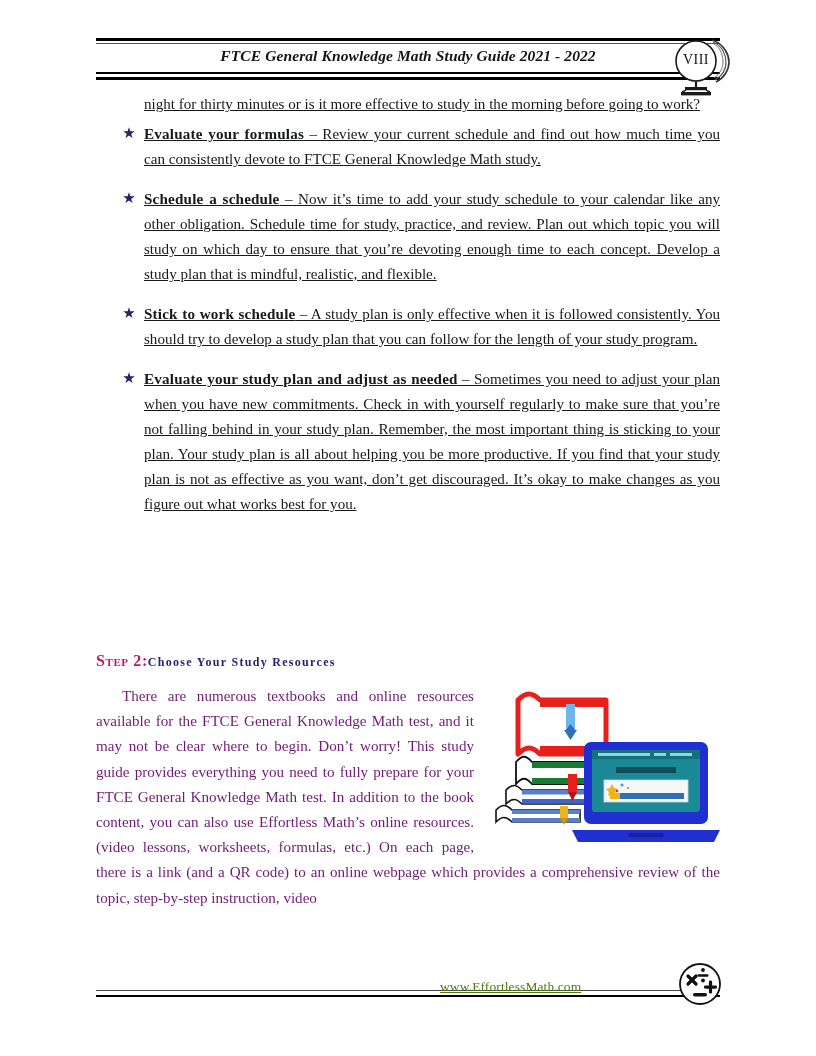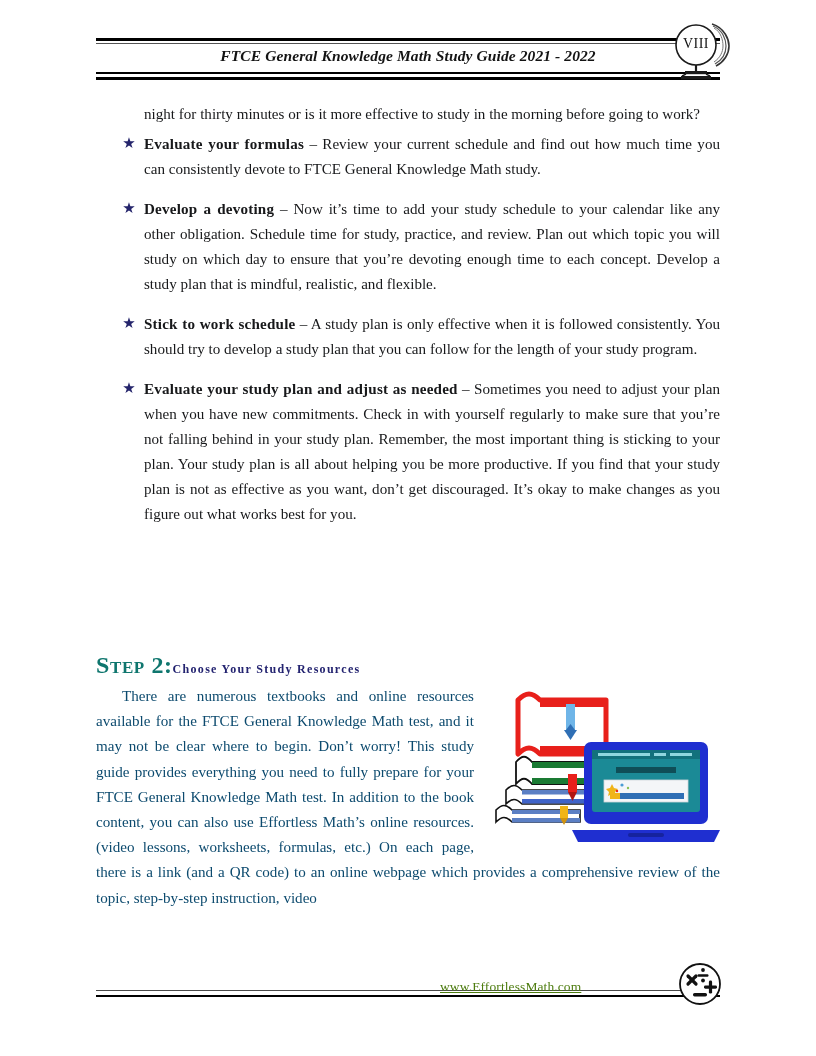--- a/index.html
+++ b/index.html
@@ -61,46 +61,47 @@
     font-size: 15.5px;
     letter-spacing: 0.1px;
     color: #141414;
     white-space: nowrap;
   }
 
   
   .globe {
     position: absolute;
     left: 672px;
-    top: 20px;
+    top: 36px;
     width: 60px;
     height: 62px;
   }
   .globe svg { display: block; }
   .globe-num {
     position: absolute;
     left: 0; top: 16px;
     width: 48px;
     text-align: center;
     font-size: 14px;
     font-weight: normal;
     letter-spacing: 0.5px;
     color: #111;
   }
 
   
   .content {
     position: absolute;
     left: 96px;
-    top: 102px;
+    top: 92px;
     width: 624px;
     font-size: 15.1px;
     line-height: 25px;
     text-align: justify;
     color: #17181a;
+    text-decoration: underline;
   }
 
   p.cont {
     margin: 0 0 0 0;
     padding-left: 48px;
     text-align: justify;
   }
 
   ul.bullets {
     list-style: none;
@@ -133,43 +134,43 @@
   }
 
   
   .step-heading {
     position: absolute;
     left: 96px;
     top: 652px;
     white-space: nowrap;
   }
   .step-label {
-    color: #0f766e;
-    font-size: 24px;
+    color: #be185d;
+    font-size: 16px;
     font-variant: small-caps;
     font-weight: bold;
     letter-spacing: 0.6px;
   }
   .step-title {
     color: #232370;
     font-size: 12px;
     font-weight: bold;
     letter-spacing: 1.3px;
   }
 
   
   .step2-body {
     position: absolute;
     left: 96px;
     top: 684px;
     width: 624px;
     font-size: 15.1px;
     line-height: 25.2px;
     text-align: justify;
-    color: #0c4a6e;
+    color: #701a75;
   }
   .figure {
     float: right;
     width: 232px;
     height: 162px;
     margin: 0 0 2px 14px;
     position: relative;
   }
   .step2-body p { margin: 0; text-indent: 26px; }
 
@@ -243,21 +244,21 @@
 
     <ul class="bullets">
 
       <li class="first">
         <span class="star">★</span>
         <span class="lead">Evaluate your formulas</span><span> – Review your current schedule and find out how much time you can consistently devote to FTCE General Knowledge Math study.</span>
       </li>
 
       <li>
         <span class="star">★</span>
-        <span class="lead">Develop a devoting</span><span> – Now it’s time to add your study schedule to your calendar like any other obligation. Schedule time for study, practice, and review. Plan out which topic you will study on which day to ensure that you’re devoting enough time to each concept. Develop a study plan that is mindful, realistic, and flexible.</span>
+        <span class="lead">Schedule a schedule</span><span> – Now it’s time to add your study schedule to your calendar like any other obligation. Schedule time for study, practice, and review. Plan out which topic you will study on which day to ensure that you’re devoting enough time to each concept. Develop a study plan that is mindful, realistic, and flexible.</span>
       </li>
 
       <li>
         <span class="star">★</span>
         <span class="lead">Stick to work schedule</span><span> – A study plan is only effective when it is followed consistently. You should try to develop a study plan that you can follow for the length of your study program.</span>
       </li>
 
       <li>
         <span class="star">★</span>
         <span class="lead">Evaluate your study plan and adjust as needed</span><span> – Sometimes you need to adjust your plan when you have new commitments. Check in with yourself regularly to make sure that you’re not falling behind in your study plan. Remember, the most important thing is sticking to your plan. Your study plan is all about helping you be more productive. If you find that your study plan is not as effective as you want, don’t get discouraged. It’s okay to make changes as you figure out what works best for you.</span>

